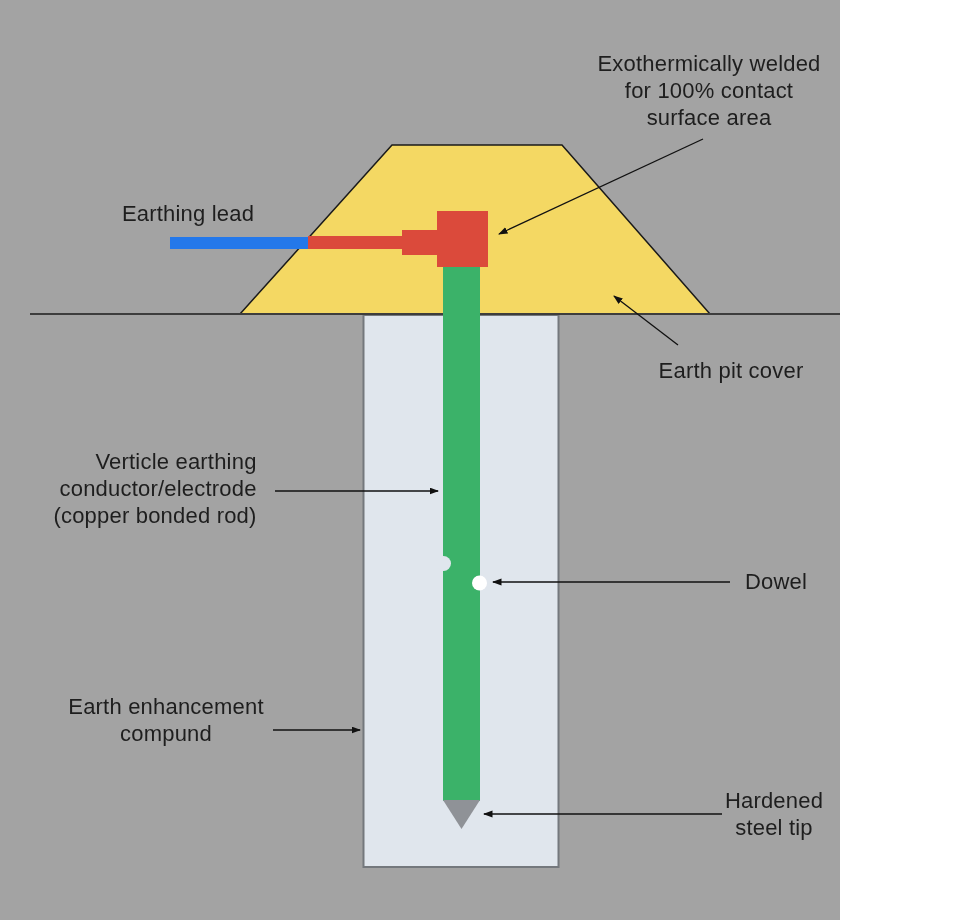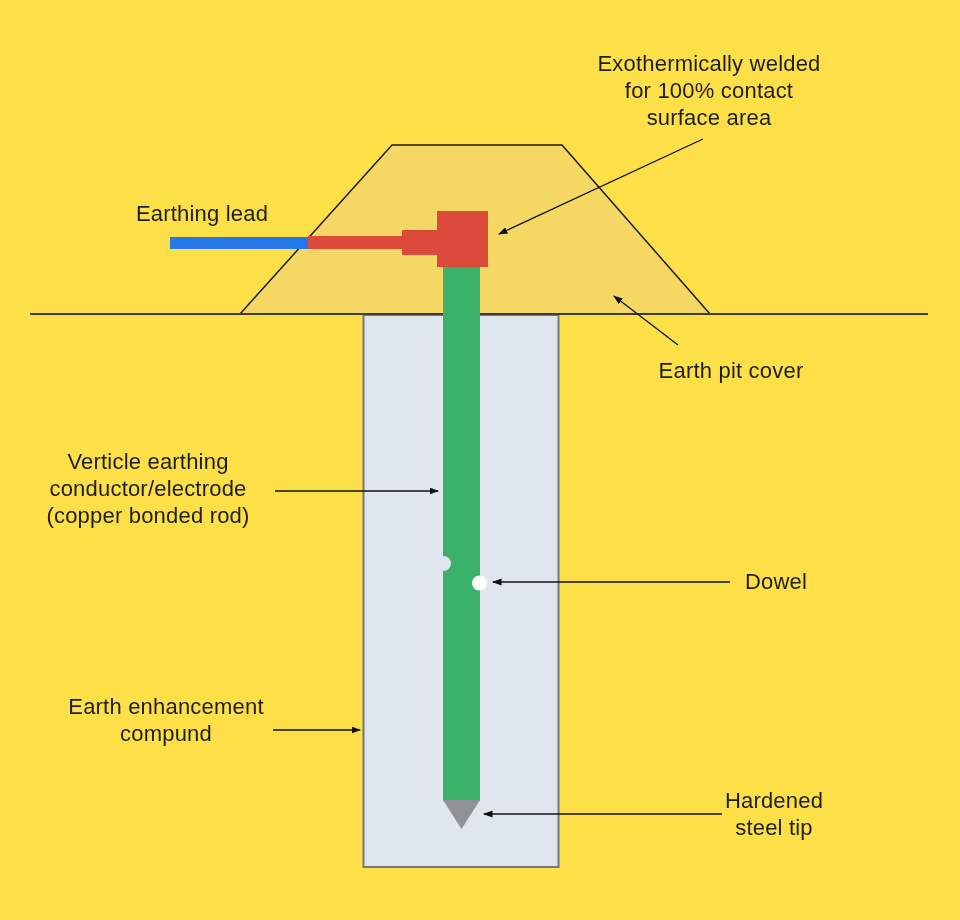--- a/index.html
+++ b/index.html
@@ -2,23 +2,23 @@
 <html><head>
 <meta charset="utf-8">
 <style>
   html, body {
     margin: 0;
     padding: 0;
     background: #ffffff;
   }
   .canvas {
     position: relative;
-    width: 960px;
+    width: 840px;
     height: 920px;
-    background: #fde047;
+    background: #a3a3a3;
     overflow: hidden;
     font-family: "Liberation Sans", sans-serif;
   }
   .diagram-svg {
     position: absolute;
     left: 0;
     top: 0;
   }
   .lbl {
     position: absolute;
@@ -69,29 +69,29 @@
     <line x1="273" y1="730" x2="360" y2="730" stroke="#111111" stroke-width="1.3" marker-end="url(#arrowhead)"></line>
     <line x1="722" y1="814" x2="484" y2="814" stroke="#111111" stroke-width="1.3" marker-end="url(#arrowhead)"></line>
   </svg>
 
   <div class="lbl" style="left:709px; top:50px;">
     <div>Exothermically welded</div>
     <div>for 100% contact</div>
     <div>surface area</div>
   </div>
 
-  <div class="lbl" style="left:202px; top:200px;">
+  <div class="lbl" style="left:188px; top:200px;">
     <div>Earthing lead</div>
   </div>
 
   <div class="lbl" style="left:695px; top:357px;margin-left:36px;">
     <div>Earth pit cover</div>
   </div>
 
-  <div class="lbl" style="left:148px; top:448px;">
+  <div class="lbl" style="left:155px; top:448px;text-align:right;">
     <div>Verticle earthing</div>
     <div>conductor/electrode</div>
     <div>(copper bonded rod)</div>
   </div>
 
   <div class="lbl" style="left:770px; top:568px;margin-left:6px;">
     <div>Dowel</div>
   </div>
 
   <div class="lbl" style="left:166px; top:693px;">

